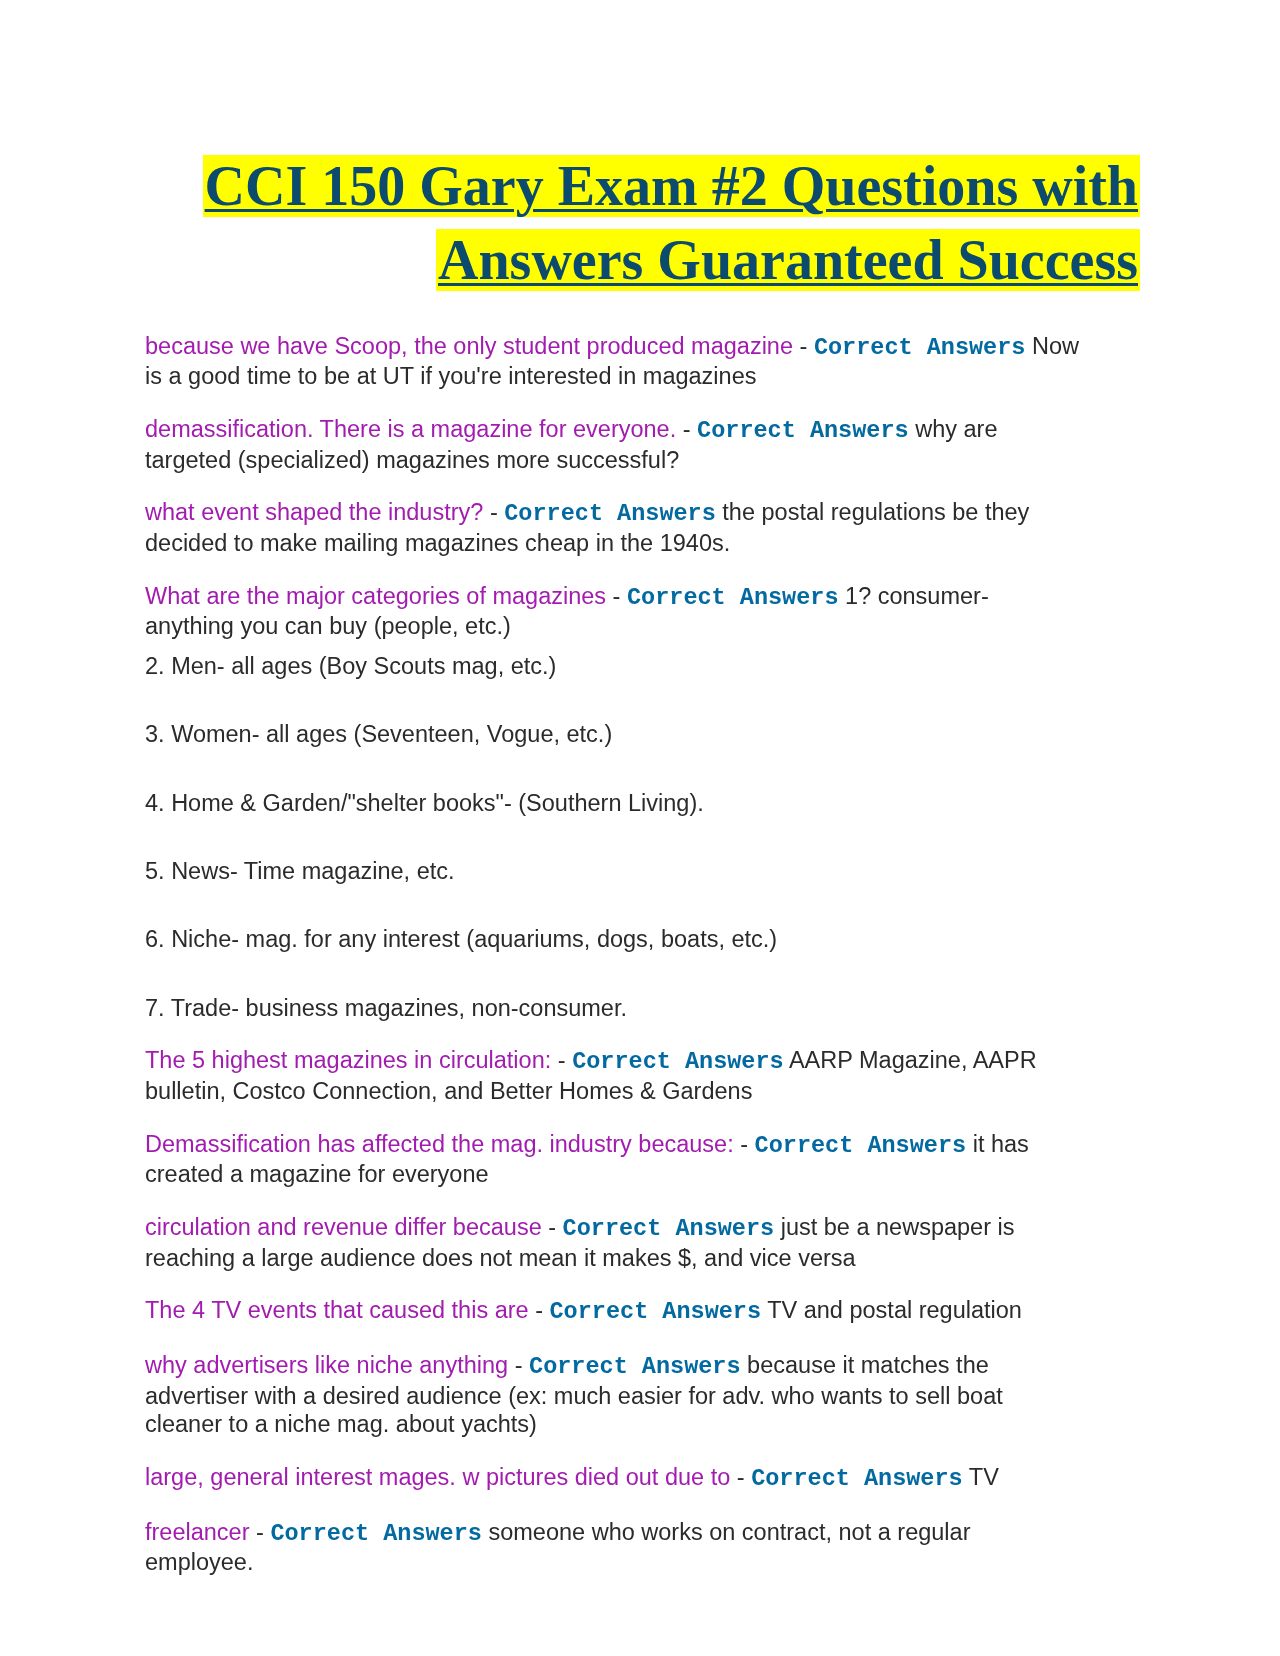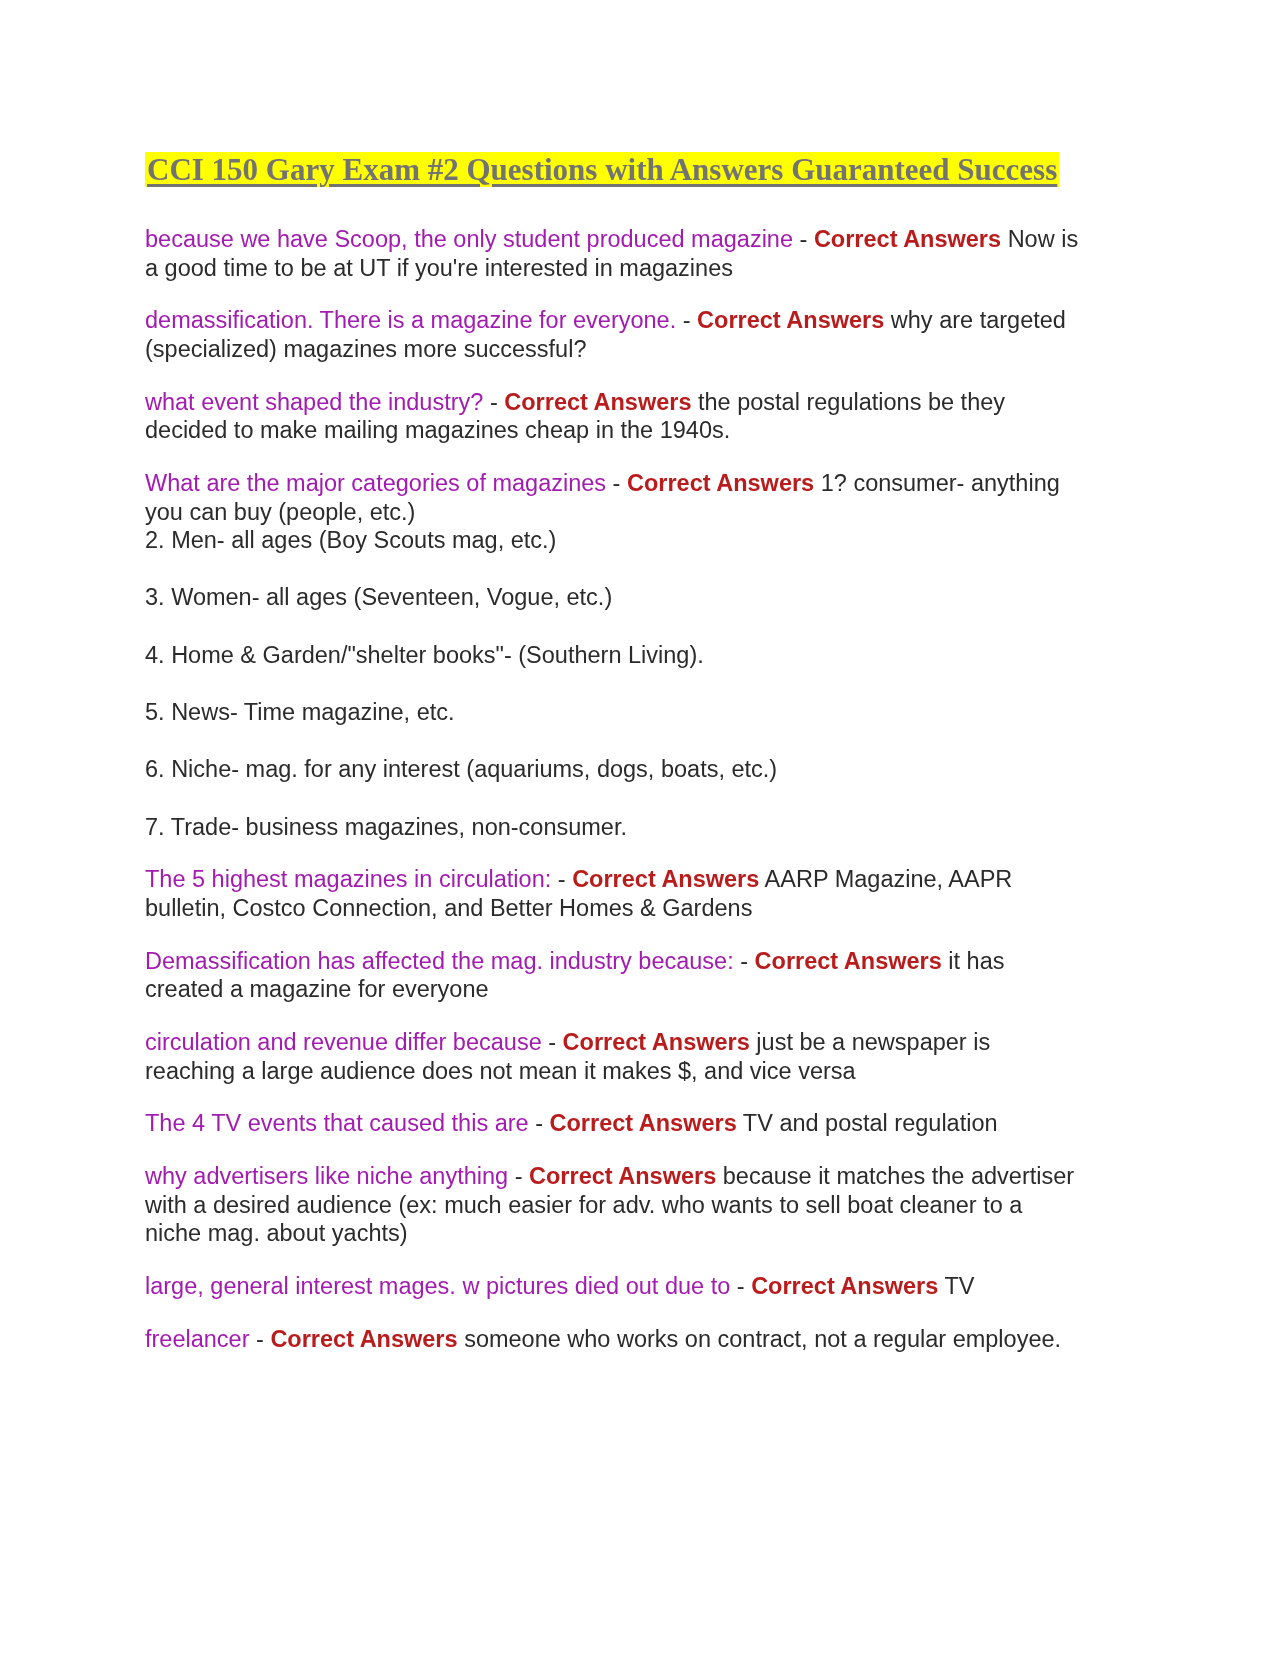--- a/index.html
+++ b/index.html
@@ -14,27 +14,27 @@
     color: #1a1a1a;
   }
   .page {
     width: 1280px;
     min-height: 1656px;
     box-sizing: border-box;
     padding: 150px 140px 40px 145px;
     background: #ffffff;
   }
   .doc-title {
-    text-align: left;
+    text-align: right;
     font-family: "Liberation Serif", serif;
     font-weight: bold;
-    font-size: 31px;
+    font-size: 56px;
     line-height: 1.32;
     margin: 0 0 34px 0;
-    color: #737373;
+    color: #0c4a6e;
   }
   .doc-title .hl {
     background: #ffff00;
     text-decoration: underline;
     text-decoration-thickness: 3px;
     text-underline-offset: 4px;
     box-decoration-break: clone;
     -webkit-box-decoration-break: clone;
     padding: 0 2px;
   }
@@ -53,28 +53,30 @@
   .qa-block:last-child {
     margin-bottom: 0;
   }
   .qa-q {
     color: #a21caf;
   }
   .sep {
     color: #2b2b2b;
   }
   .marker {
-    color: #b91c1c;
+    color: #0369a1;
     font-weight: bold;
+    font-family: Liberation Mono, monospace;
   }
   .qa-a {
     color: #2b2b2b;
   }
   .qa-extra-line {
     display: block;
+    margin-top: 11px;
   }
 </style>
 </head>
 <body>
 
 <div class="page">
 
   <h1 class="doc-title"><span class="hl">CCI 150 Gary Exam #2 Questions with Answers Guaranteed Success</span></h1>
 
   <div class="qa-list">

